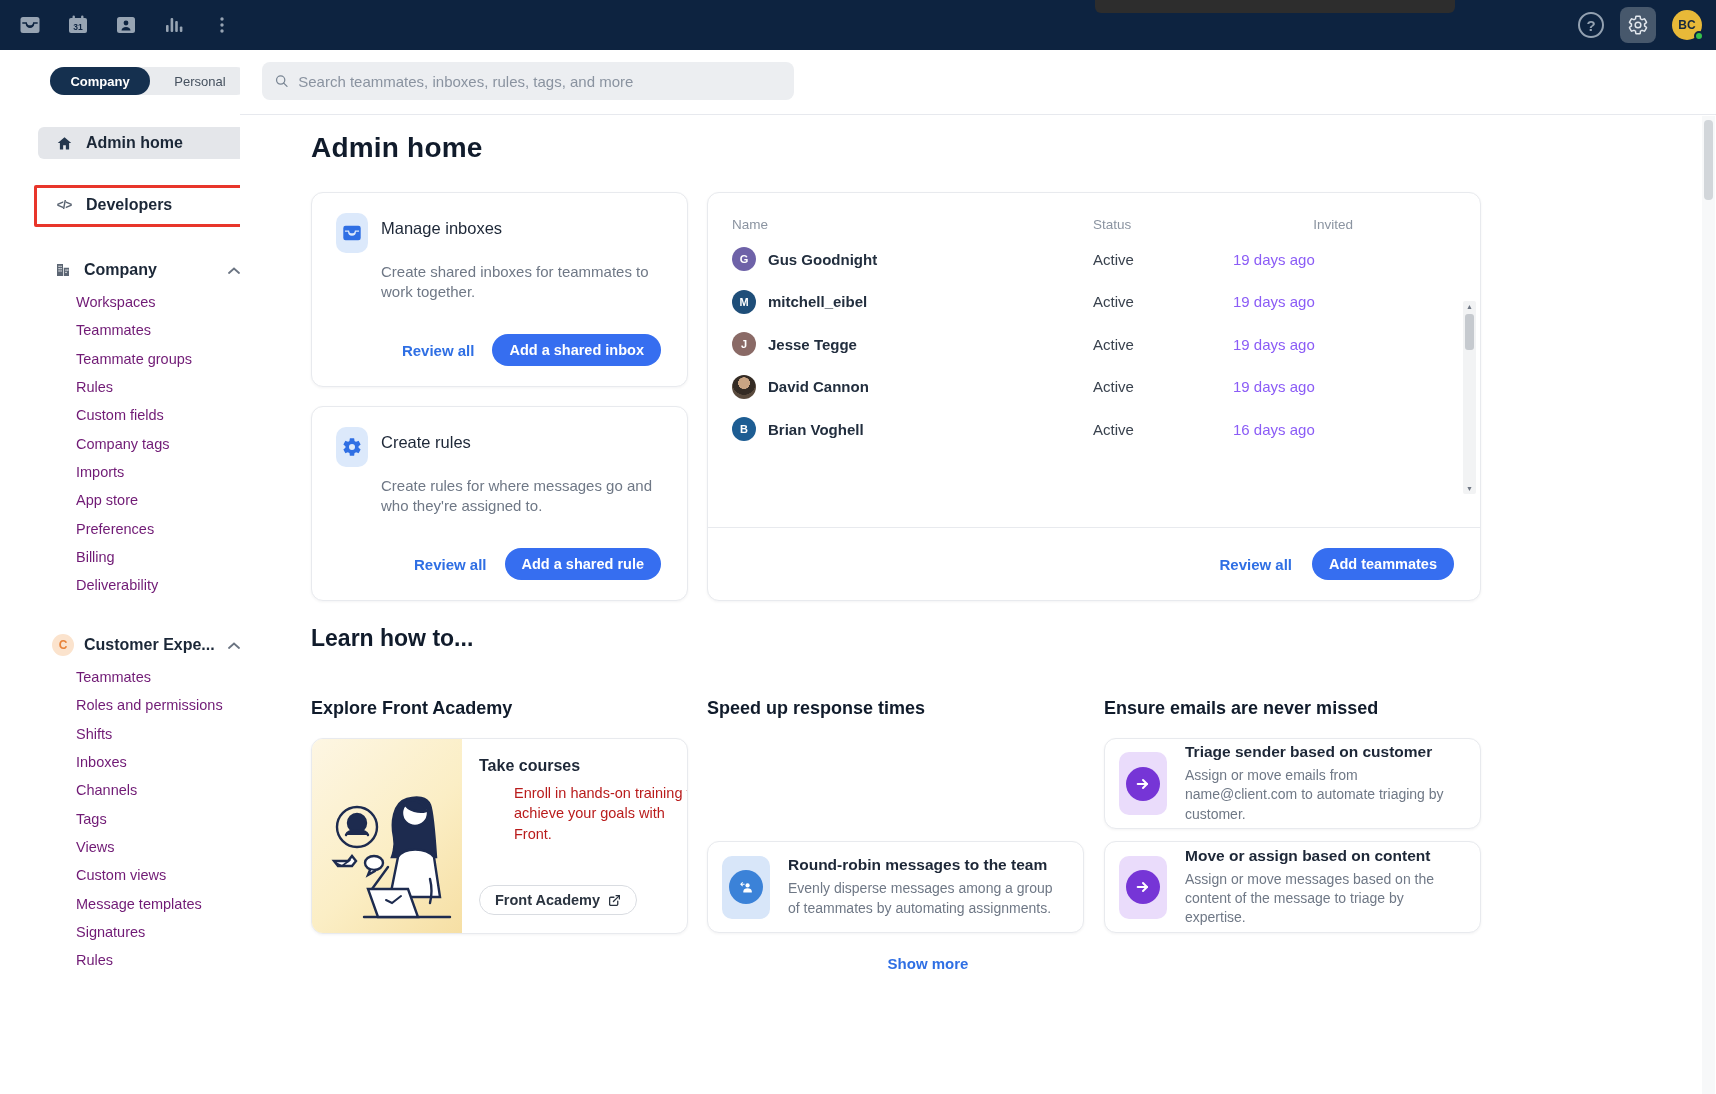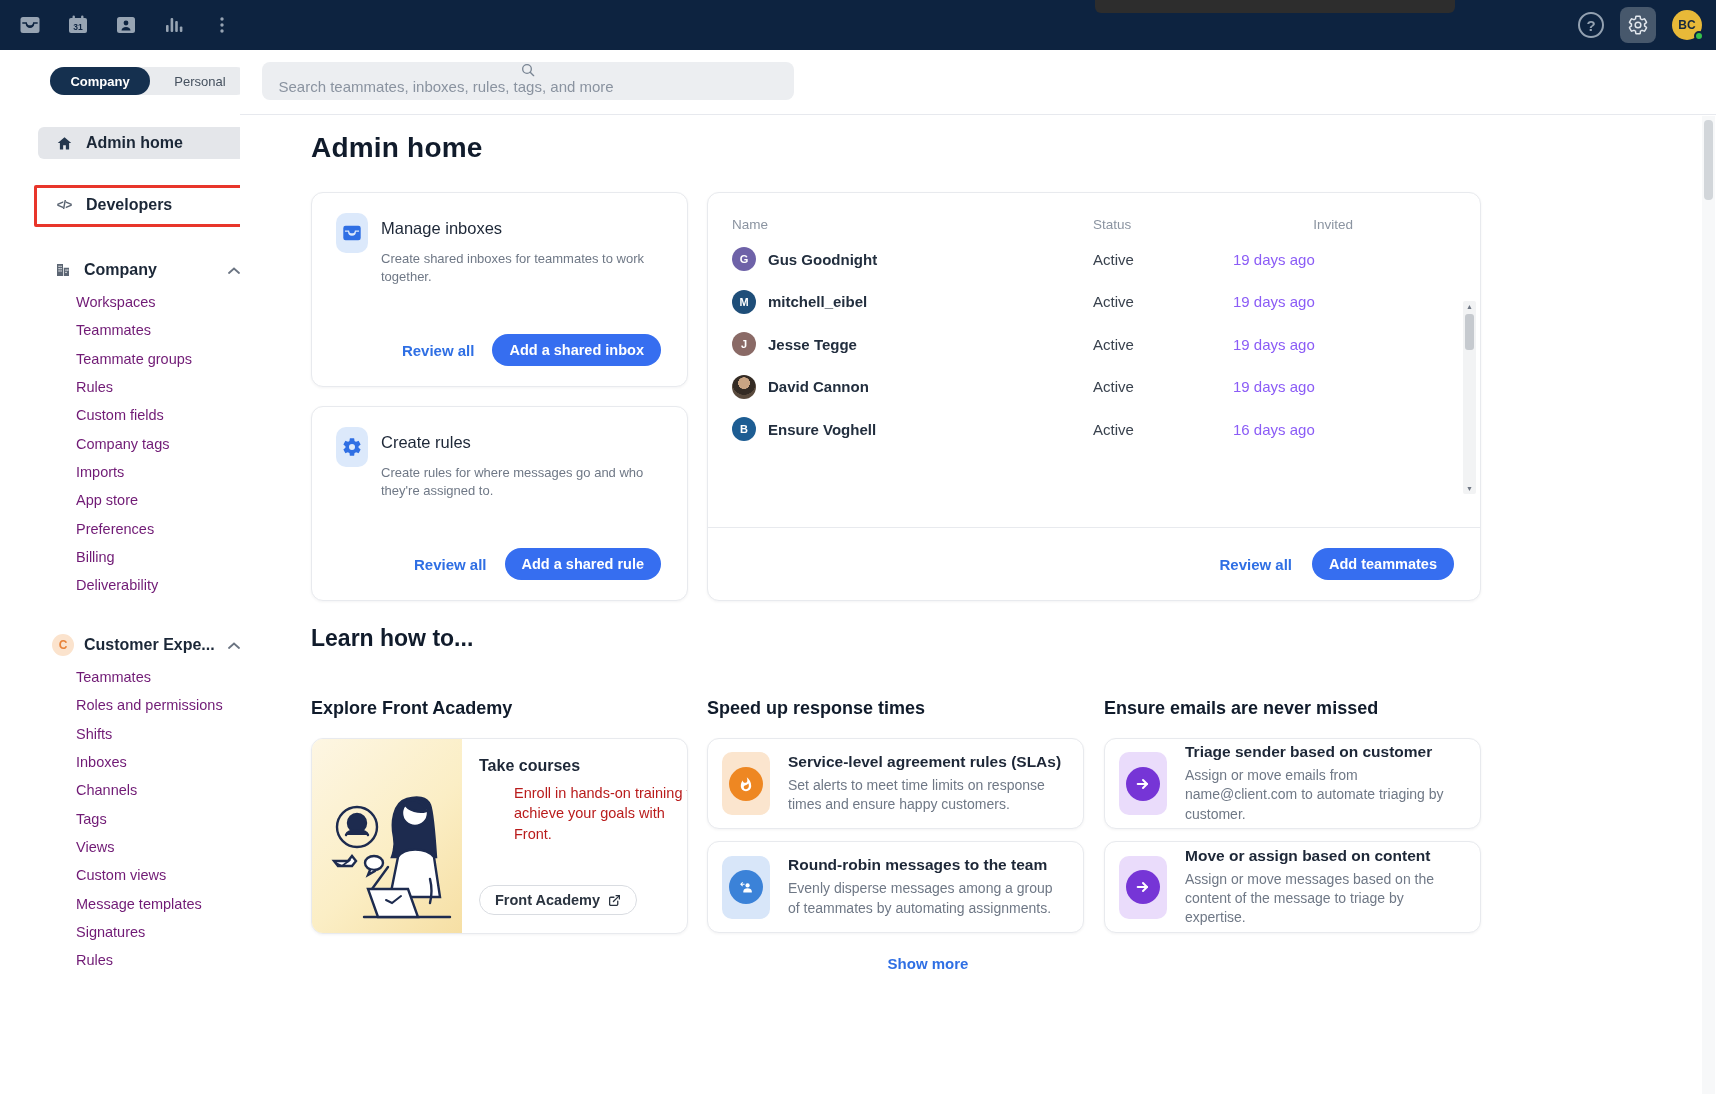--- a/index.html
+++ b/index.html
@@ -36,37 +36,37 @@
   .section-header .chev { margin-left:auto; margin-right:14px; }
   .c-badge { width:22px; height:22px; border-radius:50%; background:#fbe3cd; color:#e8833a; font-size:12px; font-weight:700; display:flex; align-items:center; justify-content:center; }
   .side-list { position:absolute; left:0; width:230px; list-style:none; }
   .side-list li { height:28.3px; display:flex; align-items:center; padding-left:44px; font-size:14.5px; color:#701a75; cursor:pointer; white-space:nowrap; }
   .sb-track { position:absolute; left:230px; top:15px; width:8px; height:1020px; background:#f0f1f3; border-radius:4px; }
   .sb-thumb { position:absolute; left:230px; top:77px; width:8px; height:330px; background:#c2c7cd; border-radius:4px; cursor:pointer; }
 
   
   .main { position:absolute; left:240px; top:50px; width:1476px; height:1044px; background:#fff; }
   .search-row { position:absolute; left:0; top:0; width:1476px; height:65px; border-bottom:1px solid #e7e9ee; }
-  .search-box { position:absolute; left:22px; top:12px; width:532px; height:38px; background:#eceef1; border-radius:8px; display:flex; align-items:center; padding:0 12px; cursor:text;flex-direction:column; }
+  .search-box { position:absolute; left:22px; top:12px; width:532px; height:38px; background:#eceef1; border-radius:8px; display:flex; align-items:center; padding:0 12px; cursor:text; }
   .search-box input { border:none; outline:none; background:transparent; font-family:"Liberation Sans",sans-serif; font-size:15px; color:#2b3440; width:100%; margin-left:9px; }
   .search-box input::placeholder { color:#8a93a0; }
   .page-scroll-track { position:absolute; left:1462px; top:66px; width:13px; height:978px; background:#f7f8f9; }
   .page-scroll-thumb { position:absolute; left:1464px; top:70px; width:9px; height:80px; background:#d2d6da; border-radius:4px; cursor:pointer; }
 
   .h1 { position:absolute; left:71px; top:82px; font-size:28px; font-weight:800; color:#101b2b; letter-spacing:.2px; }
 
   .card { position:absolute; background:#fff; border:1px solid #e8eaee; border-radius:12px; box-shadow:0 1px 3px rgba(16,24,40,.05); }
   .icon-tile { width:40px; height:40px; border-radius:10px; background:#dce9fb; display:flex; align-items:center; justify-content:center; }
 
   .card-mi { left:71px; top:142px; width:377px; height:195px; padding:20px 24px; }
   .card-cr { left:71px; top:356px; width:377px; height:195px; padding:20px 24px; }
   .card-head { display:flex; align-items:flex-start; }
   .card-body { margin-left:13px; padding-top:6px; }
   .card-title { font-size:16.5px; font-weight:400; color:#1d2737; }
-  .card-desc { margin-top:12px; font-size:13px; line-height:1.35; color:#6f7886; width:282px; }
+  .card-desc { margin-top:24px; font-size:15px; line-height:1.35; color:#6f7886; width:282px; }
   .card-foot { position:absolute; right:26px; bottom:20px; display:flex; align-items:center; gap:18px; }
   .link { color:#2f6fe4; font-size:15px; font-weight:600; cursor:pointer; text-decoration:none; }
   .btn-primary { background:#366ef0; color:#fff; font-size:14.5px; font-weight:700; border:none; border-radius:16px; padding:8px 17px; cursor:pointer; font-family:"Liberation Sans",sans-serif; }
 
   
   .card-tm { left:467px; top:142px; width:774px; height:409px; }
   .tm-head { display:flex; align-items:center; padding:20px 0 0 22px; }
   .tm-title { margin-left:15px; font-size:16.5px; font-weight:700; }
   .tm-cols { display:flex; padding-left:24px; margin-top:24px; font-size:13.5px; color:#8b94a1; }
   .tm-cols .c1 { width:361px; } .tm-cols .c2 { width:140px; } .tm-cols .c3 { width:120px; text-align:right; }
@@ -357,21 +357,21 @@
             <span class="avatar photo" style="background: rgb(74, 66, 60);">D</span>
             <span>David Cannon</span>
           </div>
           <div class="c2">Active</div>
           <div class="c3">19 days ago</div>
         </div>
 
         <div class="tm-row">
           <div class="c1">
             <span class="avatar" style="background: rgb(29, 93, 147);">B</span>
-            <span>Ensure Voghell</span>
+            <span>Brian Voghell</span>
           </div>
           <div class="c2">Active</div>
           <div class="c3">16 days ago</div>
         </div>
       </div>
     <div class="tm-scroll">
       <div class="arrow up">▲</div>
       <div class="thumb"></div>
       <div class="arrow down">▼</div>
     </div>
@@ -417,33 +417,20 @@
         <span>Front Academy</span>
         <svg width="13" height="13" viewBox="0 0 24 24" fill="none" stroke="#2b3440" stroke-width="2.4" stroke-linecap="round" stroke-linejoin="round">
             <path d="M18 13v6a2 2 0 0 1-2 2H5a2 2 0 0 1-2-2V8a2 2 0 0 1 2-2h6"></path>
             <polyline points="15 3 21 3 21 9"></polyline>
             <line x1="10" y1="14" x2="21" y2="3"></line>
           </svg>
       </button>
     </div>
   </div>
 
-  <div class="mini-card mc-sla">
-    <div class="mini-tile tile-orange">
-      <div class="mini-circle circ-orange">
-        <svg width="16" height="16" viewBox="0 0 24 24">
-            <path fill="#fff" d="M13.2 2s.8 2.6.8 4.7c0 2-1.3 3.6-3.3 3.6S7.2 8.7 7.2 6.7l.1-.4C5.4 8.6 4.2 11.6 4.2 14.9c0 4.3 3.5 7.8 7.8 7.8s7.8-3.5 7.8-7.8c0-5.2-2.6-9.9-6.6-12.9zM11.7 19.8c-1.7 0-3.1-1.3-3.1-3 0-1.6 1-2.7 2.7-3 1.7-.4 3.4-1.2 4.4-2.5.4 1.2.6 2.5.6 3.8 0 2.6-2.1 4.7-4.6 4.7z"></path>
-          </svg>
-      </div>
-    </div>
-    <div class="mini-text">
-      <div class="mini-title">Service-level agreement rules (SLAs)</div>
-      <div class="mini-desc">Set alerts to meet time limits on response times and ensure happy customers.</div>
-    </div>
-  </div>
 
   <div class="mini-card mc-rr">
     <div class="mini-tile tile-blue">
       <div class="mini-circle circ-blue">
         <svg width="17" height="17" viewBox="0 0 24 24">
             <g fill="#fff">
               <circle cx="13.5" cy="9" r="3"></circle>
               <path d="M13.5 13.2c-3.2 0-6 1.7-6 4.3v1.5h12v-1.5c0-2.6-2.8-4.3-6-4.3z"></path>
               <path d="M9.3 6.8H5.6l1.5-1.5-1-1L3 7.4l3.1 3.1 1-1-1.5-1.5h3.7z"></path>
             </g>

